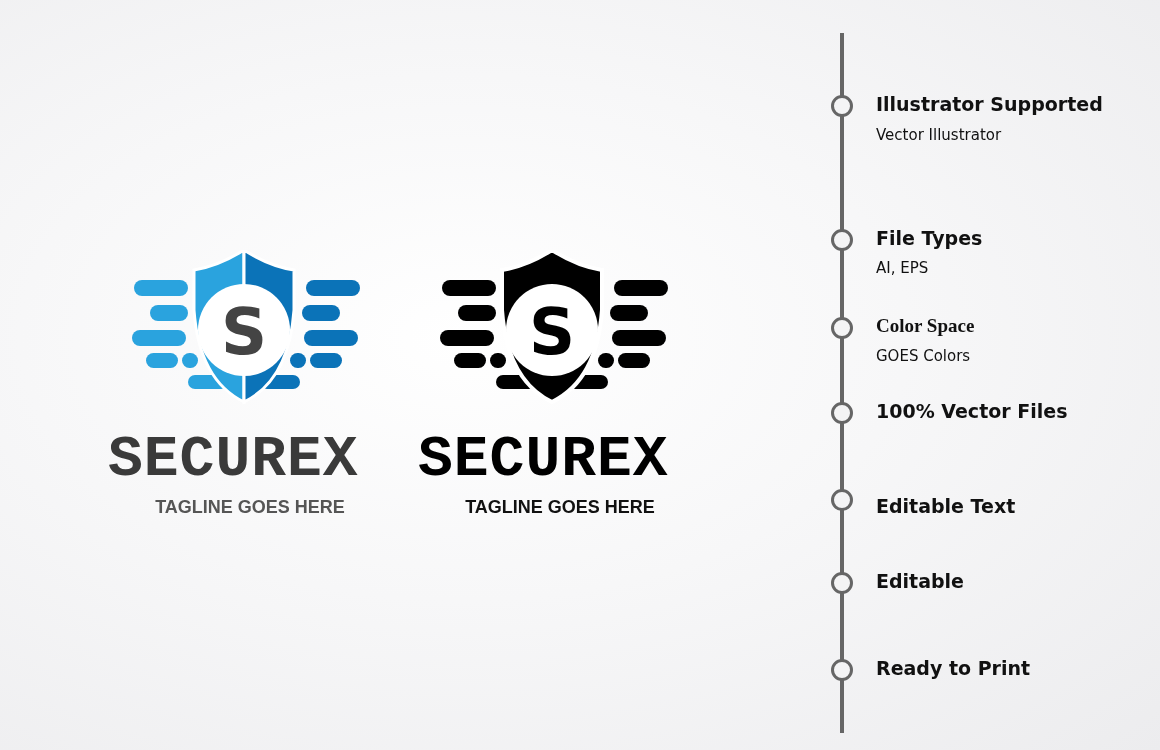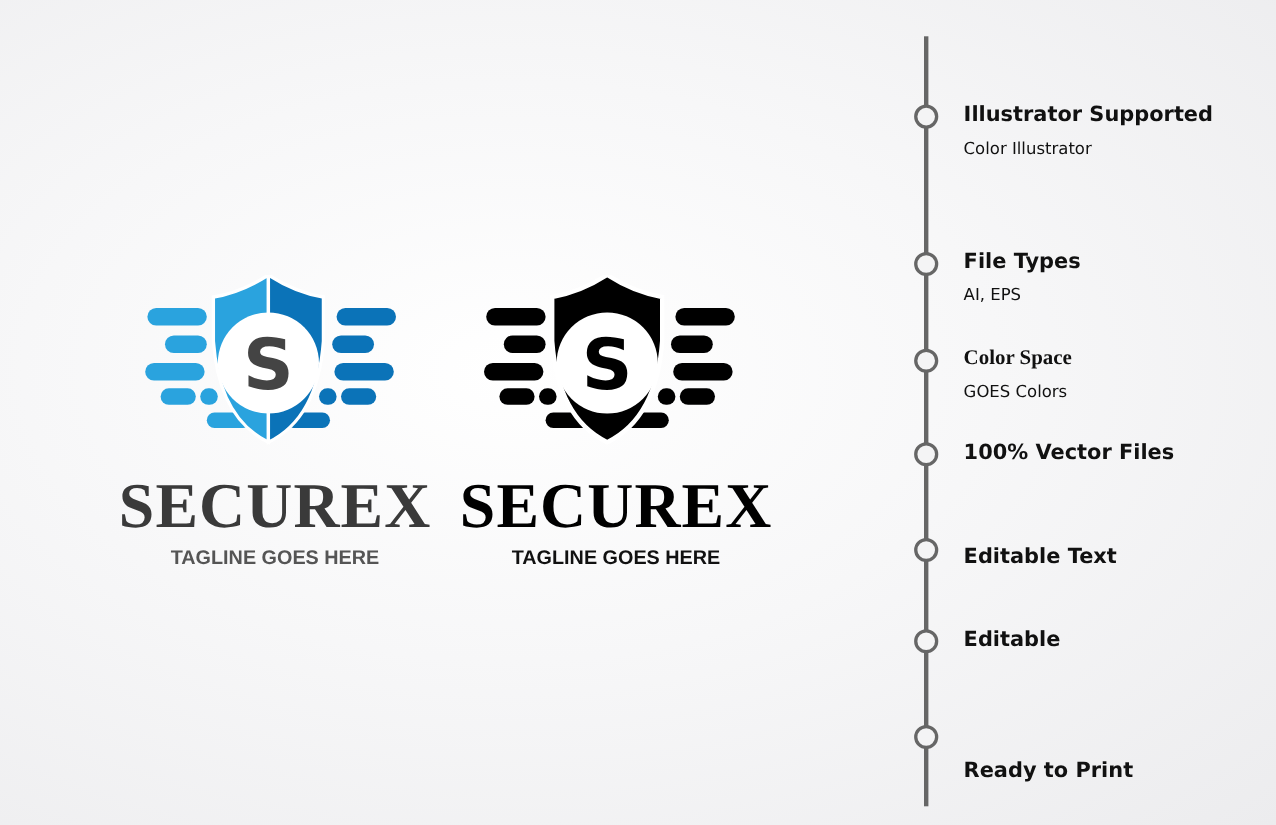--- a/index.html
+++ b/index.html
@@ -1,21 +1,21 @@
 <!DOCTYPE html>
 <html><head>
 <meta charset="utf-8">
 <style>
   html,body{margin:0;padding:0;}
   body{width:1160px;height:750px;overflow:hidden;position:relative;
     background:radial-gradient(ellipse at 40% 45%, #ffffff 0%, #f7f7f8 45%, #ececee 100%);
     font-family:"Liberation Sans", sans-serif;}
   .logo{position:absolute;top:250px;width:260px;height:160px;}
   .logo svg{position:absolute;left:0;top:0;}
-  .brand{position:absolute;top:427px;font-family:Liberation Serif, serif;font-weight:bold;
+  .brand{position:absolute;top:427px;font-family:Liberation Mono, monospace;font-weight:bold;
     font-size:58px;letter-spacing:1px;line-height:66px;}
   .tagline{position:absolute;top:496px;font-family:"Liberation Sans", sans-serif;font-weight:bold;
     font-size:18px;line-height:22px;text-align:center;}
   .timeline-line{position:absolute;left:840px;top:33px;width:4px;height:700px;background:#666;}
   .node{position:absolute;left:831px;width:16px;height:16px;border:3px solid #666;border-radius:50%;background:#f4f4f5;}
   .feat-title{position:absolute;left:876px;font-family:"DejaVu Sans", sans-serif;font-weight:bold;font-size:19px;color:#111;line-height:24px;white-space:nowrap;}
   .feat-sub{position:absolute;left:876px;font-family:"DejaVu Sans", sans-serif;font-size:15px;color:#111;line-height:20px;white-space:nowrap;}
 </style>
 </head>
 <body>
@@ -71,33 +71,33 @@
     <text x="130" y="104" text-anchor="middle" font-family="DejaVu Sans, sans-serif" font-weight="bold" font-size="64" fill="#000">S</text>
   </svg>
 </div>
 <div class="brand" style="left:418px;width:284px;color:#000;">SECUREX</div>
 <div class="tagline" style="left:418px;width:284px;color:#111;">TAGLINE GOES HERE</div>
 
 <div class="timeline-line"></div>
 
 <div class="node" style="top:95px;"></div>
 <div class="feat-title" style="top:92px;">Illustrator Supported</div>
-<div class="feat-sub" style="top:125px;">Color Illustrator</div>
+<div class="feat-sub" style="top:125px;">Vector Illustrator</div>
 
 <div class="node" style="top:229px;"></div>
 <div class="feat-title" style="top:226px;">File Types</div>
 <div class="feat-sub" style="top:258px;text-align:right;">AI, EPS</div>
 
 <div class="node" style="top:317px;"></div>
 <div class="feat-title" style="top:314px;font-family:Liberation Serif, serif;">Color Space</div>
 <div class="feat-sub" style="top:346px;">GOES Colors</div>
 
 <div class="node" style="top:402px;"></div>
 <div class="feat-title" style="top:399px;">100% Vector Files</div>
 
 <div class="node" style="top:489px;"></div>
 <div class="feat-title" style="top:494px;">Editable Text</div>
 
 <div class="node" style="top:572px;"></div>
 <div class="feat-title" style="top:569px;">Editable</div>
 
 <div class="node" style="top:659px;"></div>
-<div class="feat-title" style="top:688px;">Ready to Print</div>
+<div class="feat-title" style="top:656px;">Ready to Print</div>
 
 </body></html>

